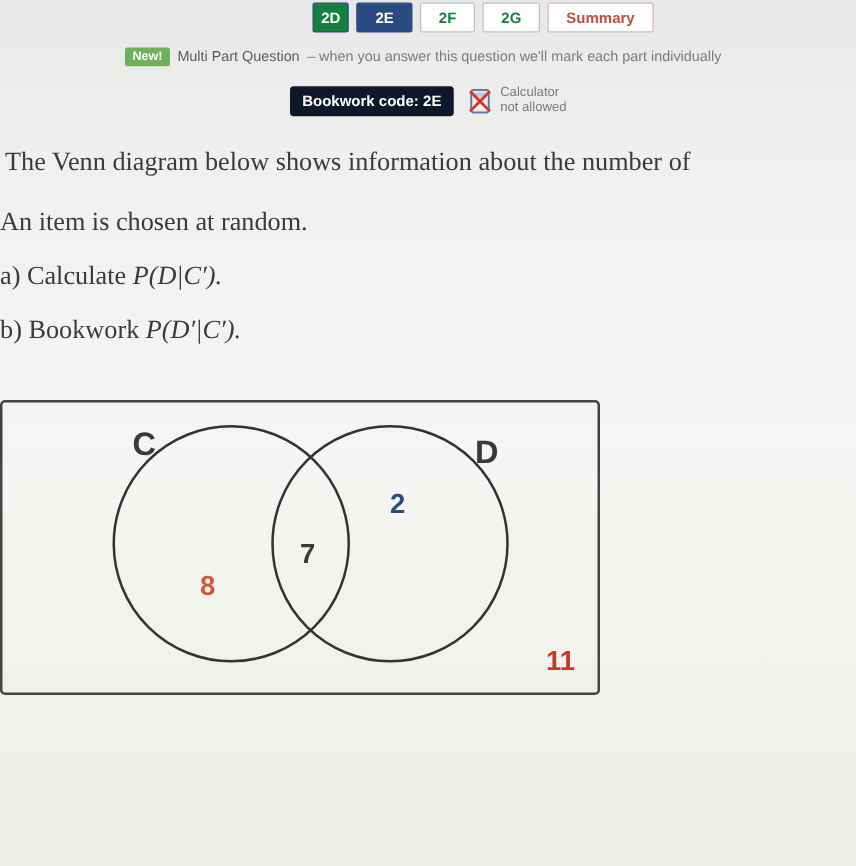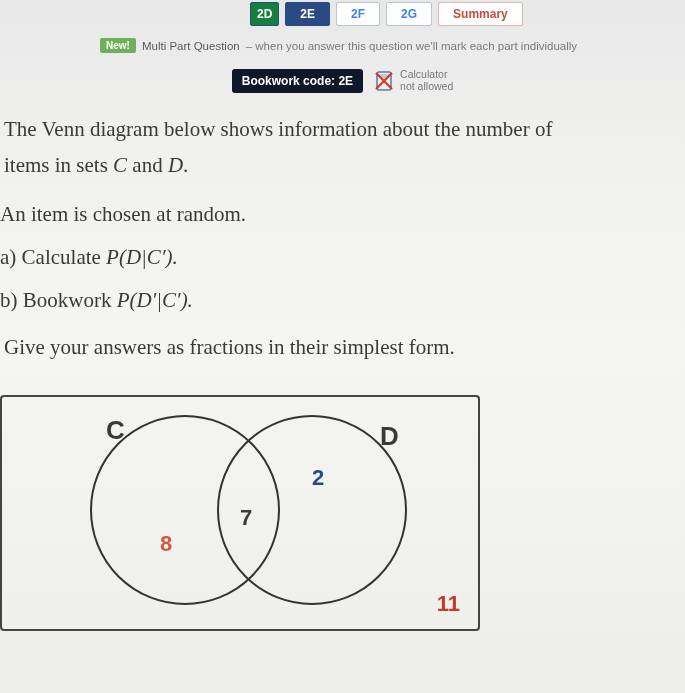--- a/index.html
+++ b/index.html
@@ -17,21 +17,21 @@
       padding: 2px 0 6px 250px;
       align-items: center;
     }
     .tab {
       padding: 4px 14px;
       font-size: 12px;
       font-weight: 600;
       background: #fff;
       border: 1px solid #b5c4d6;
       border-radius: 2px;
-      color: #3b82f6;
+      color: #15803d;
       white-space: nowrap;
     }
     .tab-partial {
       background: #15803d;
       color: #fff;
       border-color: #2a4a82;
       padding: 4px 6px;
     }
     .tab.active {
       background: #2a4a82;
@@ -173,35 +173,31 @@
     </span>
     <div>
       <div>Calculator</div>
       <div>not allowed</div>
     </div>
   </div>
 </div>
 
 <div class="content">
   <div class="line">The Venn diagram below shows information about the number of</div>
-  <div class="line">
-    <span>items in sets </span><span class="math">C</span><span> and </span><span class="math">D</span><span>.</span>
-  </div>
 
   <div class="partq" style="margin-top:22px;">An item is chosen at random.</div>
 
   <div class="partq">
     <span>a) Calculate </span><span class="math">P(D|C′).</span>
   </div>
 
   <div class="partq">
     <span>b) Bookwork </span><span class="math">P(D′|C′).</span>
   </div>
 
-  <div class="line" style="margin-top:20px;">Give your answers as fractions in their simplest form.</div>
 
   <div style="position:relative; display:inline-block; margin-top:14px;">
     <span class="xi-label">ξ</span>
     <div class="venn-box">
       <div class="circle left"></div>
       <div class="circle right"></div>
       <span class="vlabel" style="left:104px; top:18px;">C</span>
       <span class="vlabel" style="left:378px; top:24px;">D</span>
       <span class="vnum" style="left:158px; top:134px; color:#d05a3a;">8</span>
       <span class="vnum" style="left:238px; top:108px; color:#3a3a3a;">7</span>

